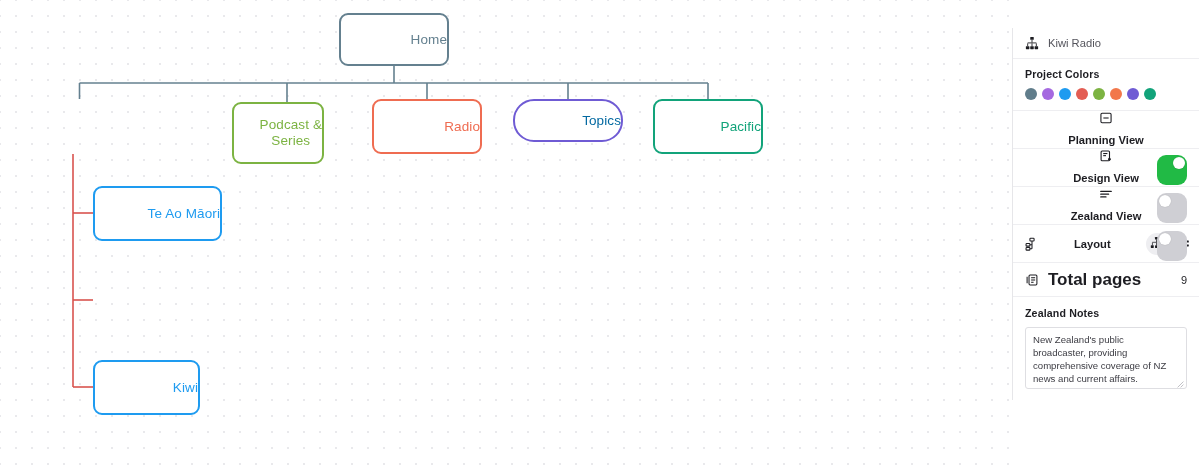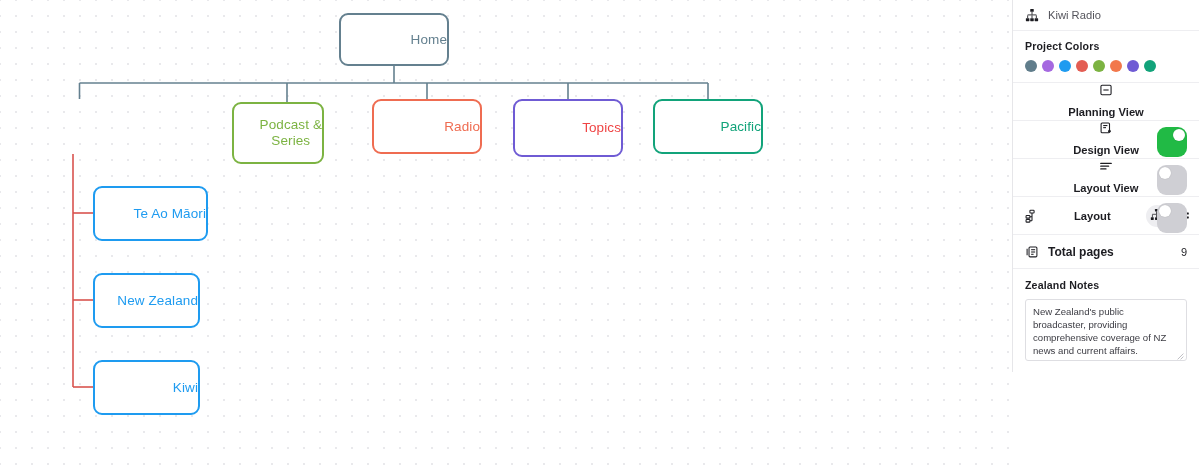--- a/index.html
+++ b/index.html
@@ -52,20 +52,21 @@
 
   
   #sidebar {
     position: relative;
     width: 187px; height: 372px;
     flex: 0 0 187px;
     background: #ffffff;
     border-left: 1px solid #e6e6e9;
     font-size: 11px;
     color: #25252a;
+    margin-top: 28px;
   }
   .srow {
     display: flex;
     align-items: center;
     padding: 0 12px;
     border-bottom: 1px solid #eeeef1;
     height: 31px;
     gap: 9px;
   }
   .srow .ic { width: 14px; height: 14px; flex: 0 0 14px; display:block; }
@@ -111,21 +112,21 @@
   #layout-row { height: 38px; gap: 35px; }
   #layout-row .lbl { font-weight: bold; font-size: 11.2px; color: #1d1d22; }
   #layout-btns { margin-left: auto; display: flex; align-items: center; gap: 9px; }
   .lbtn {
     width: 22px; height: 22px; border-radius: 50%;
     display: flex; align-items: center; justify-content: center;
   }
   .lbtn.sel { background: #eeeef1; }
 
   #pages-row { height: 34px; }
-  #pages-row .lbl { font-weight: bold; font-size: 12px; color: #1d1d22; }
+  #pages-row .lbl { font-weight: bold; font-size: 17px; color: #1d1d22; }
   #pages-row .rt { font-weight: normal; }
 
   #notes-sect { border-bottom: none; padding-top: 10px; }
   #notes-box {
     width: 100%;
     height: 62px;
     border: 1px solid #dedee2;
     border-radius: 3px;
     padding: 6px 7px;
     font-family: "Liberation Sans", sans-serif;
@@ -175,31 +176,28 @@
     <div class="node" style="left: 339px; top: 13px; width: 110px; height: 53px; border-color: rgb(100, 128, 143); color: rgb(100, 128, 143);">
       <span class="node-label">Home</span>
     </div>
     <div class="node" style="left: 232px; top: 102px; width: 92px; height: 62px; border-color: rgb(124, 179, 66); color: rgb(124, 179, 66);">
       <span class="node-label">Podcast &amp;
 Series</span>
     </div>
     <div class="node" style="left: 372px; top: 99px; width: 110px; height: 55px; border-color: rgb(239, 108, 81); color: rgb(239, 108, 81);">
       <span class="node-label">Radio</span>
     </div>
-    <div class="node" style="left: 513px; top: 99px; width: 110px; height: 58px; border-color: rgb(111, 91, 212); color: #ef4444;">
+    <div class="node" style="left: 513px; top: 99px; width: 110px; height: 43px; border-color: rgb(111, 91, 212); color: #0369a1; border-radius: 21px;">
       <span class="node-label">Topics</span>
     </div>
     <div class="node" style="left: 653px; top: 99px; width: 110px; height: 55px; border-color: rgb(18, 163, 122); color: rgb(18, 163, 122);">
       <span class="node-label">Pacific</span>
     </div>
-    <div class="node" style="left: 93px; top: 186px; width: 115px; height: 55px; border-color: rgb(30, 155, 240); color: rgb(30, 155, 240);">
+    <div class="node" style="left: 93px; top: 186px; width: 129px; height: 55px; border-color: rgb(30, 155, 240); color: rgb(30, 155, 240);">
       <span class="node-label">Te Ao Māori</span>
-    </div>
-    <div class="node" style="left: 93px; top: 273px; width: 107px; height: 55px; border-color: rgb(30, 155, 240); color: rgb(30, 155, 240);">
-      <span class="node-label">New Zealand</span>
     </div>
     <div class="node" style="left: 93px; top: 360px; width: 107px; height: 55px; border-color: rgb(30, 155, 240); color: rgb(30, 155, 240);">
       <span class="node-label">Kiwi</span>
     </div>
   </div>
 
   <div id="sidebar">
 
     <div class="srow" id="proj-head">
       <span class="ic">
@@ -261,21 +259,21 @@
     </div>
 
     <div class="srow torow">
       <span class="ic">
         <svg viewBox="0 0 16 16" width="14" height="14" stroke="#1d1d22" stroke-width="1.4" stroke-linecap="round">
           <line x1="2" y1="5" x2="14" y2="5"></line>
           <line x1="2" y1="8.2" x2="11" y2="8.2"></line>
           <line x1="2" y1="11.4" x2="8" y2="11.4"></line>
         </svg>
       </span>
-      <span class="lbl">Layout View</span>
+      <span class="lbl">Zealand View</span>
       <span class="toggle" style="background: rgb(207, 207, 212);">
         <span class="knob"></span>
       </span>
     </div>
 
     <div class="srow" id="layout-row">
       <span class="ic">
         <svg viewBox="0 0 16 16" width="14" height="14" fill="none" stroke="#1d1d22" stroke-width="1.2">
           <rect x="5.6" y="1.4" width="4.8" height="3.2" rx=".8"></rect>
           <rect x="1.2" y="7.4" width="4.4" height="3" rx=".8"></rect>

